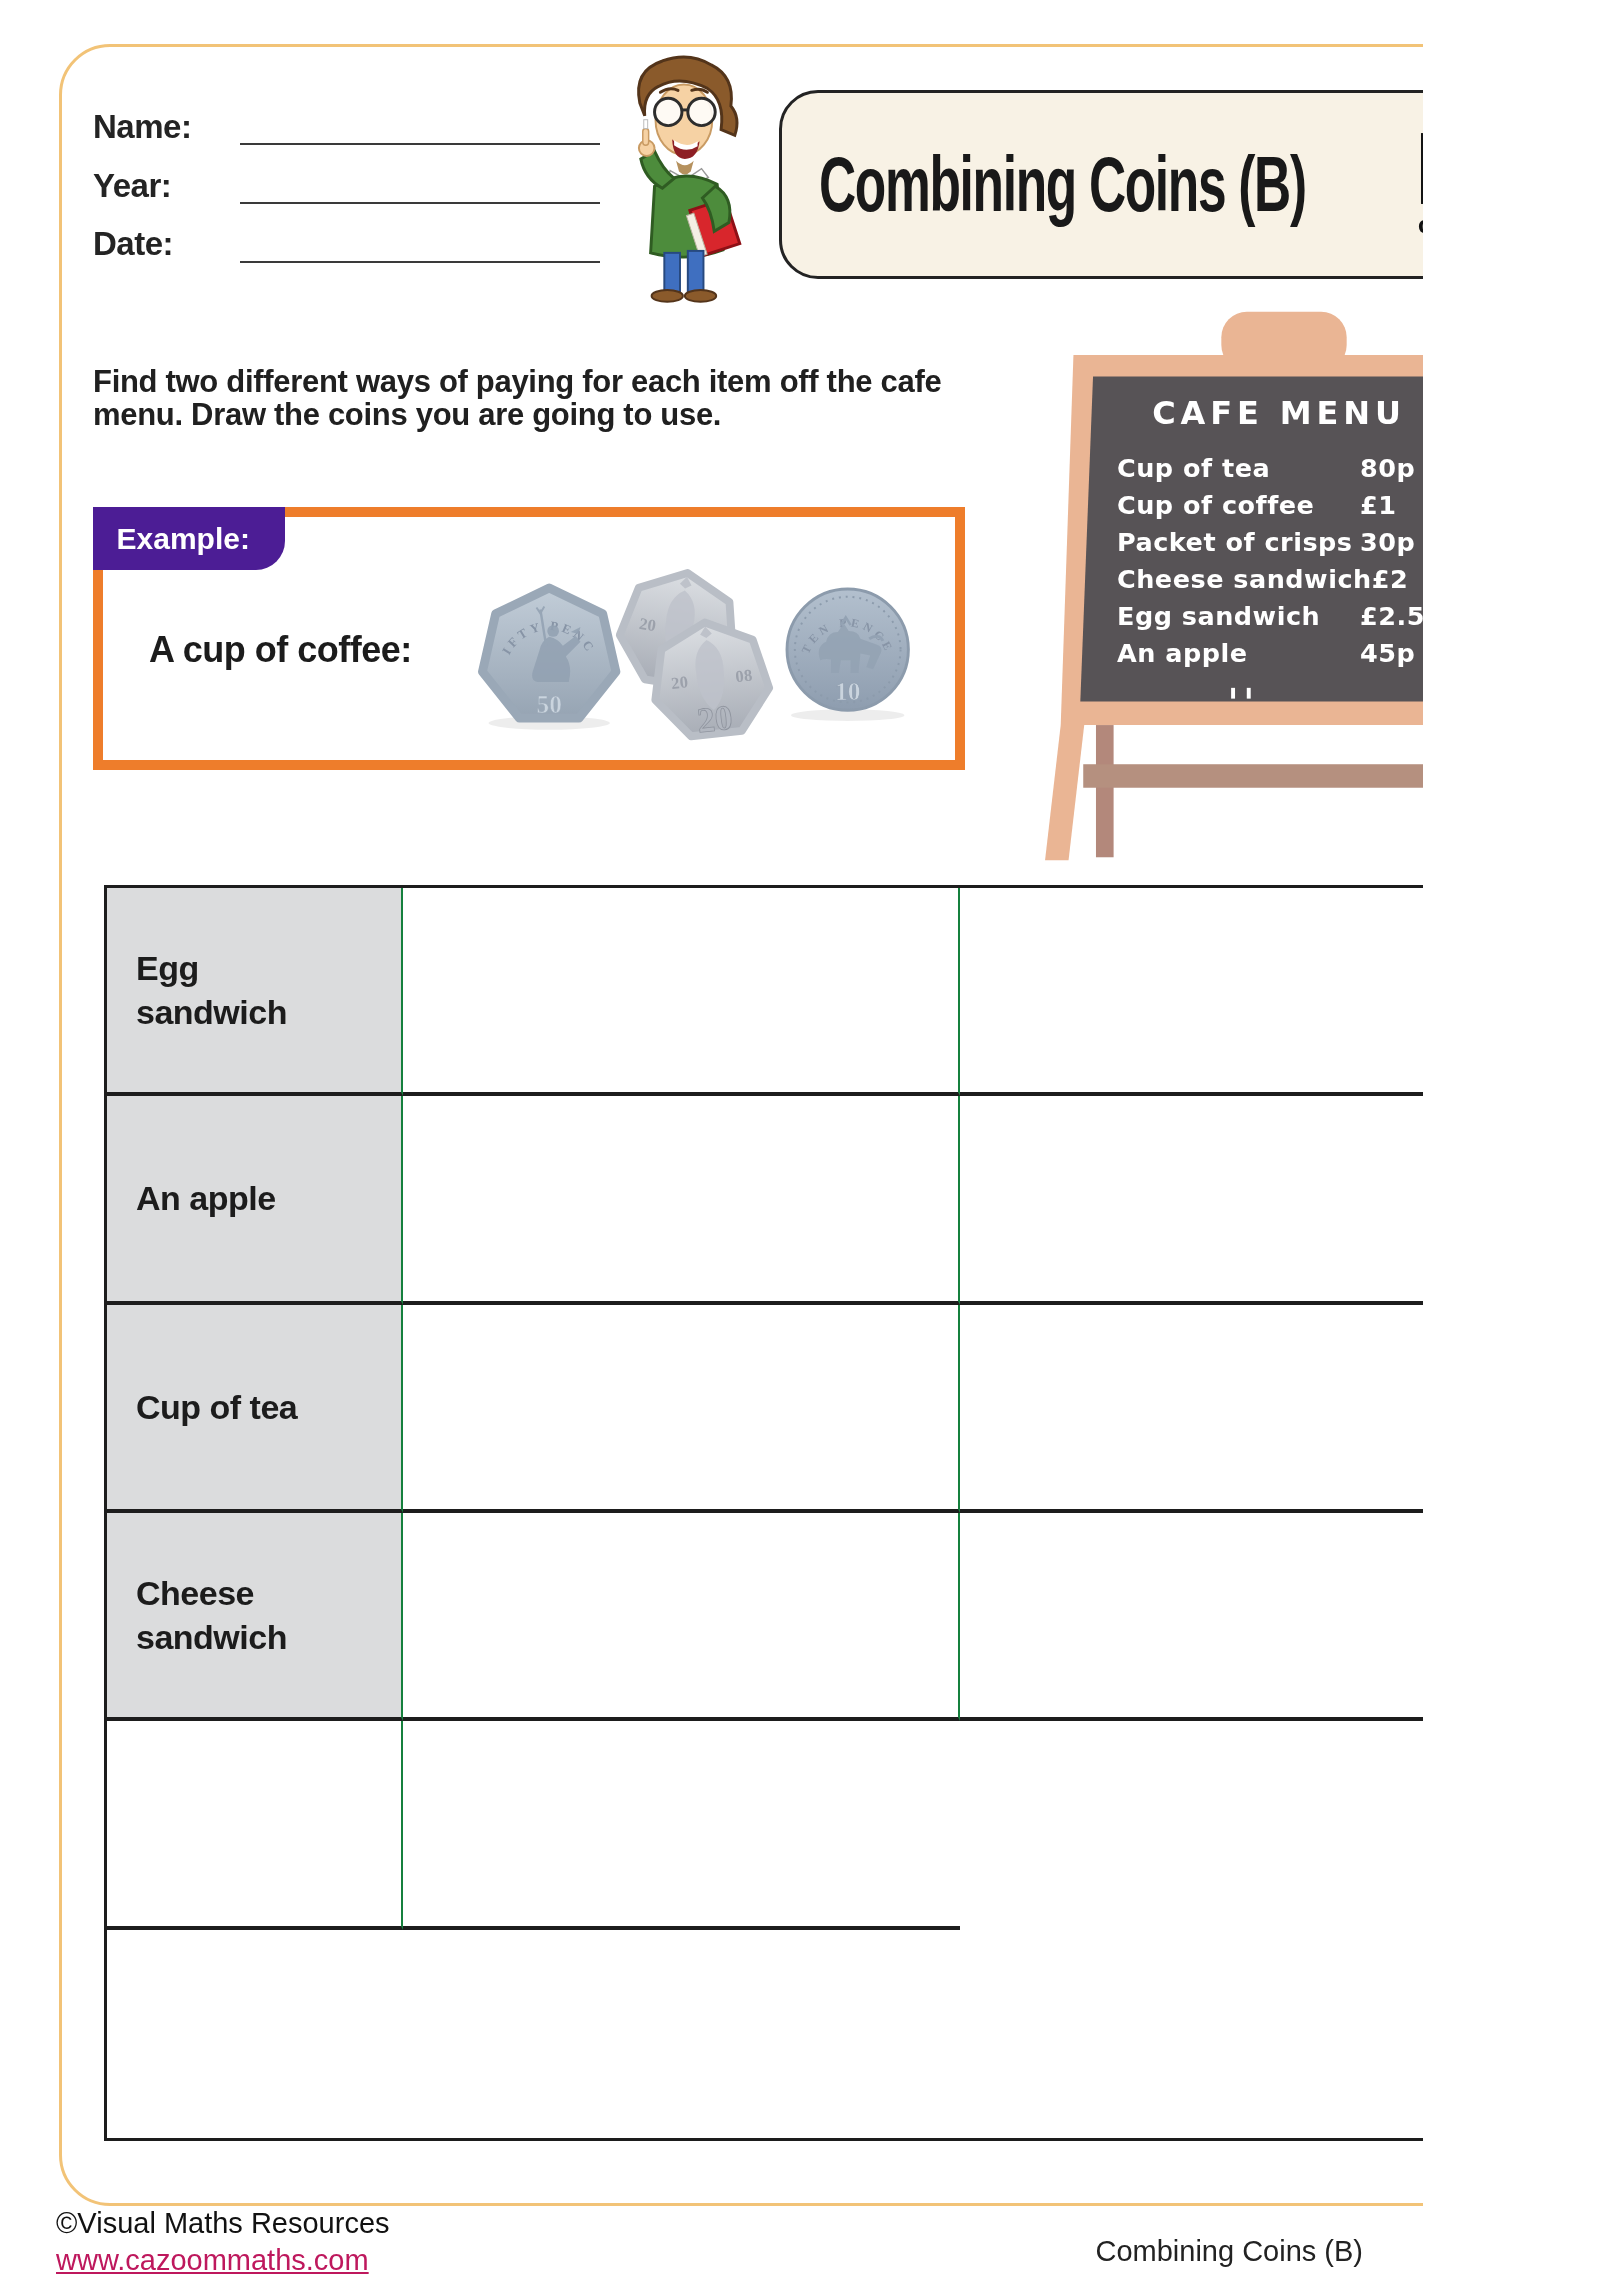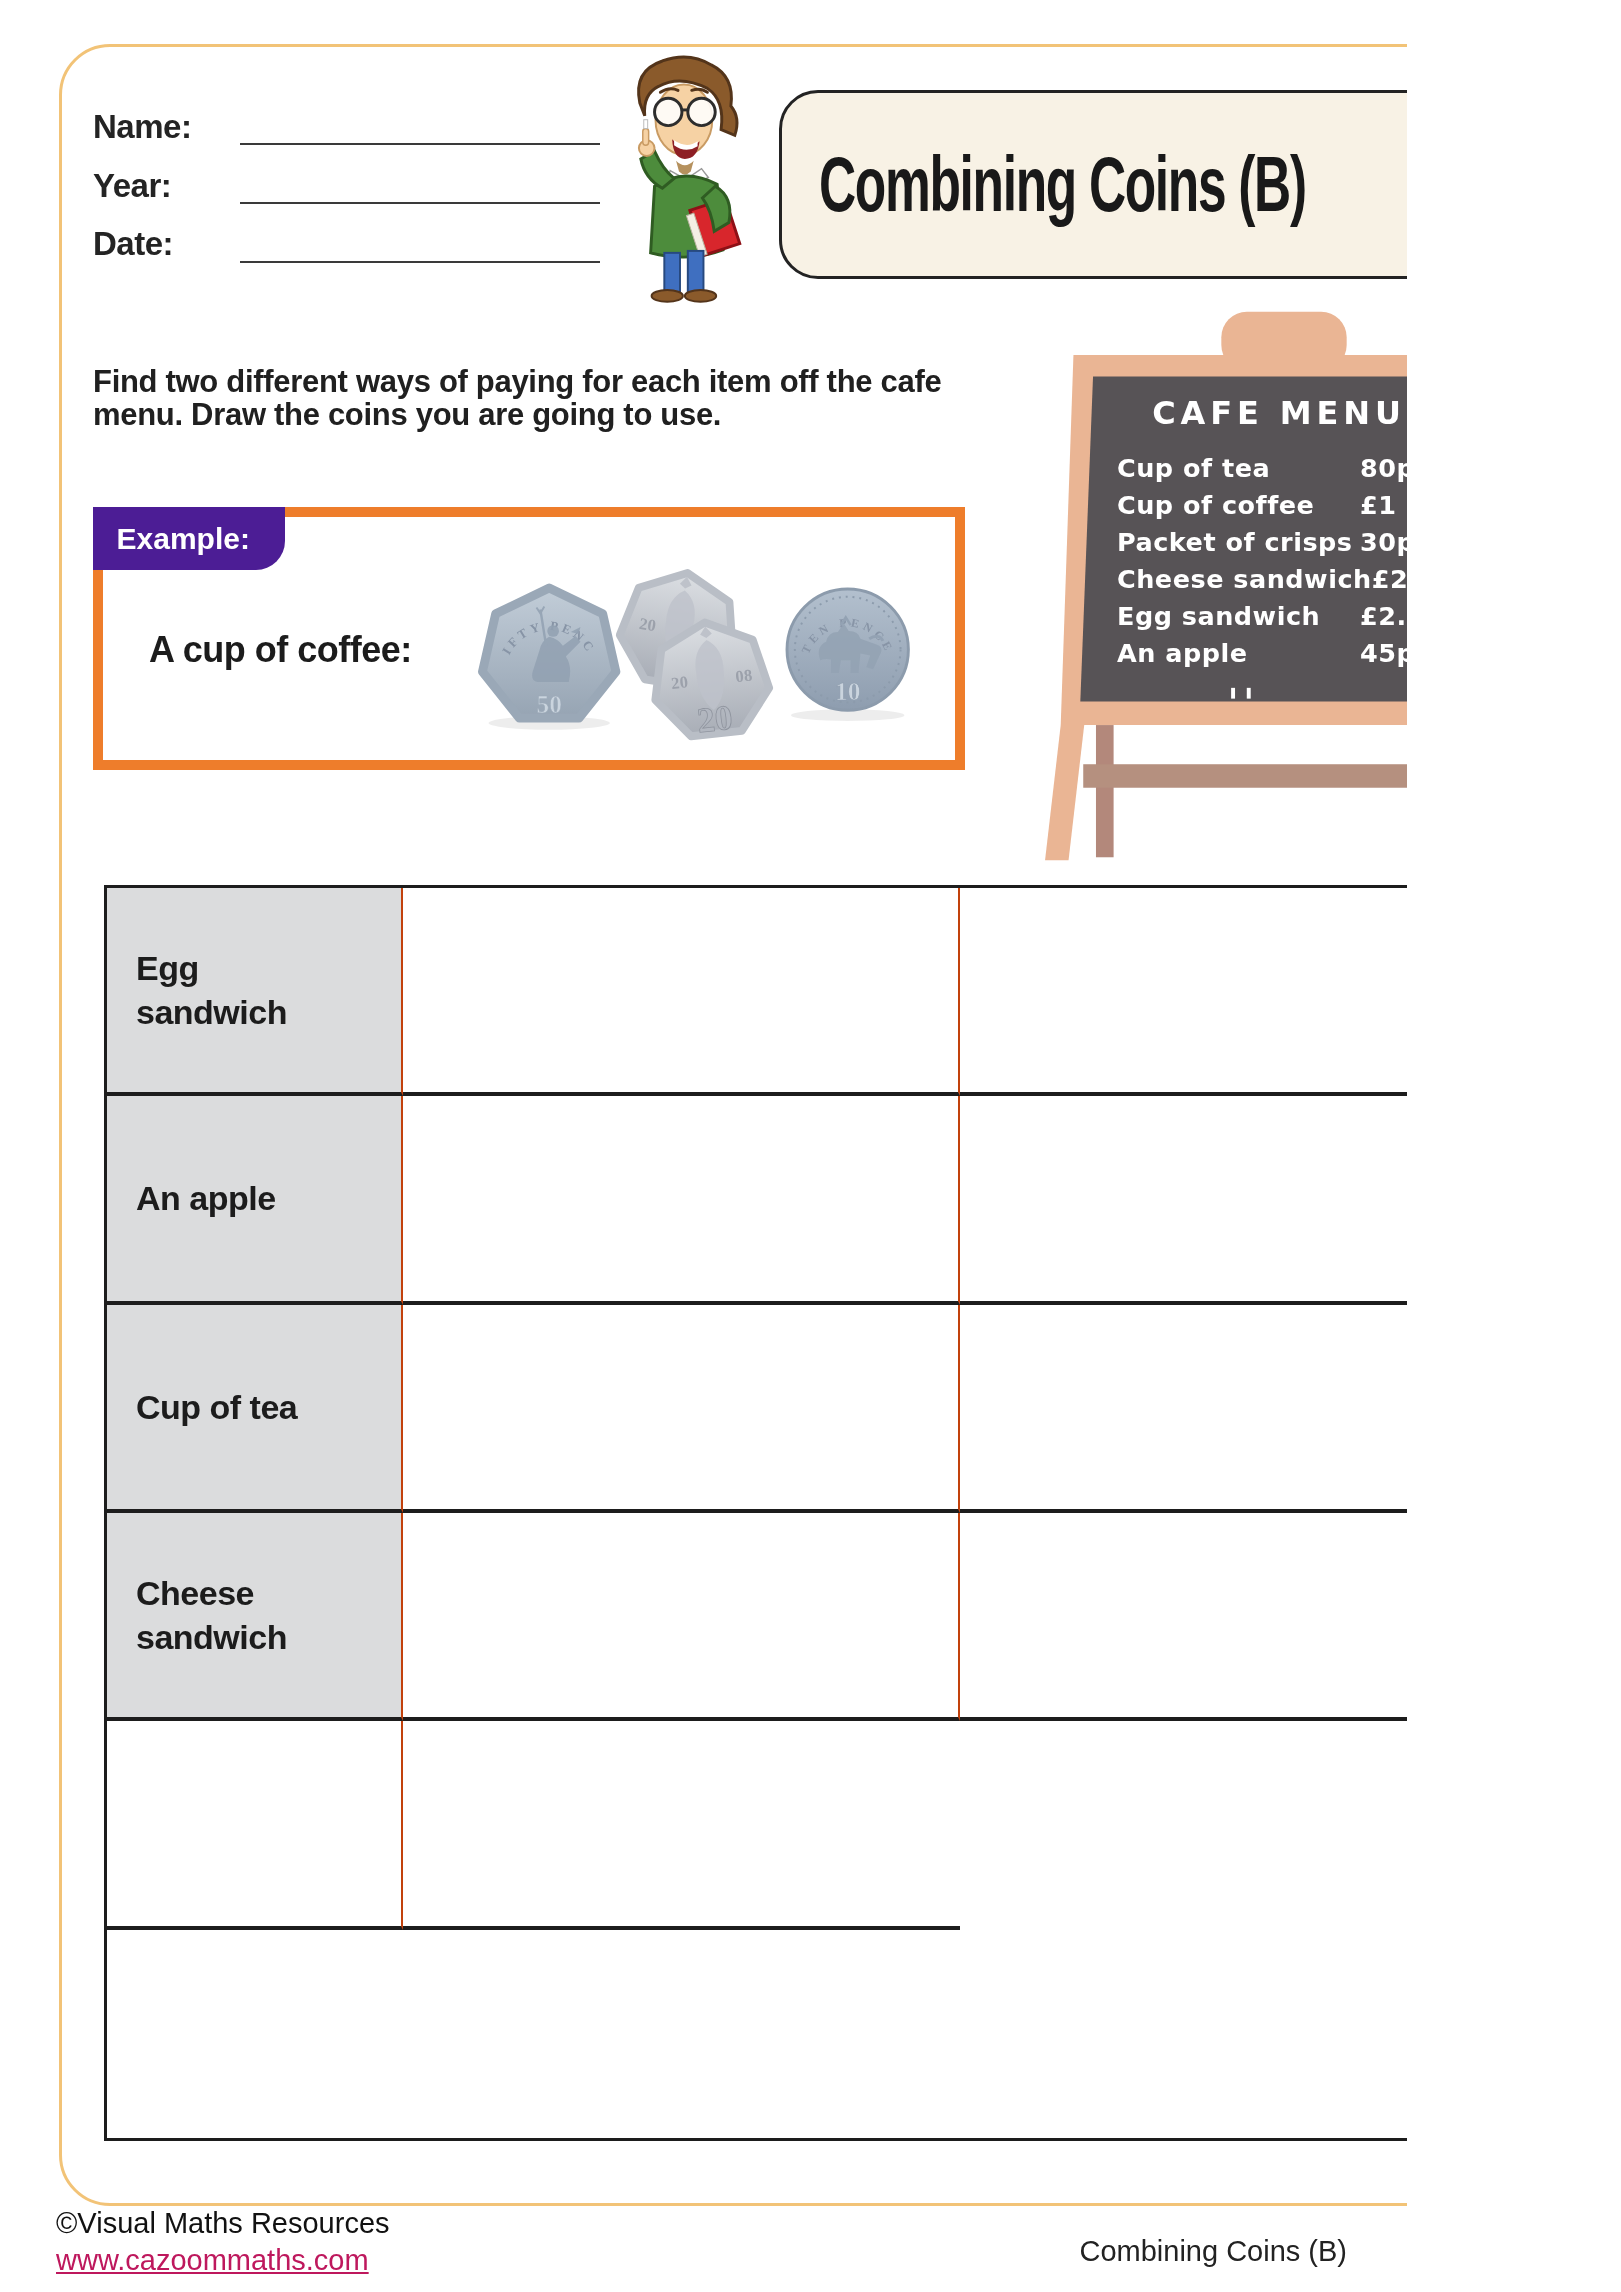--- a/index.html
+++ b/index.html
@@ -1,17 +1,17 @@
 <!DOCTYPE html>
 <html><head>
 <meta charset="utf-8">
 <style>
   html,body{margin:0;padding:0;background:#ffffff;}
   .page{position:relative;width:1407px;height:2293px;background:#ffffff;overflow:hidden;
-        font-family:"Liberation Sans","DejaVu Sans",sans-serif;color:#1e1e1e;}
+        font-family:"Liberation Sans","DejaVu Sans",sans-serif;color:#1e1e1e;padding-left:16px;}
   .abs{position:absolute;}
 
   
   .page-border{left:59px;top:44px;width:1503px;height:2156px;border:3.9px solid #F2C377;border-radius:51px;}
 
   
   .field-label{font-size:33px;font-weight:bold;letter-spacing:-0.5px;color:#242424;}
   .write-line{height:0;border-bottom:2.9px solid #3a3a3a;}
 
   
@@ -39,21 +39,21 @@
   .menu-title{left:1091px;top:394px;width:376px;text-align:center;
               font-family:"DejaVu Sans","Liberation Sans",sans-serif;
               font-size:32px;font-weight:bold;color:#ffffff;letter-spacing:4.9px;}
   .menu-list{left:1117px;top:449px;width:323px;font-family:"DejaVu Sans","Liberation Sans",sans-serif;}
   .menu-row{display:grid;grid-template-columns:1fr 80px;height:37px;align-items:center;}
   .menu-row span{font-size:25.5px;font-weight:bold;color:#ffffff;letter-spacing:0.5px;white-space:nowrap;}
 
   
   .grid-table{left:104px;top:885px;width:1408px;height:1256px;box-sizing:border-box;border:3.9px solid #1d1d1d;
               display:grid;grid-template-columns:296px 557px 1fr;grid-template-rows:repeat(6,1fr);}
-  .cell{border-right:2px solid #c2410c;border-bottom:4.9px solid #1d1d1d;box-sizing:border-box;background:#fff;}
+  .cell{border-right:2px solid #15803d;border-bottom:4.9px solid #1d1d1d;box-sizing:border-box;background:#fff;}
   .cell.last-col{border-right:none;}
   .cell.last-row{border-bottom:none;}
   .cell.label{background:#DBDCDD;display:flex;align-items:center;padding-left:29px;
               font-size:34px;font-weight:bold;line-height:1.3;letter-spacing:-0.5px;color:#1c1c1c;white-space:pre-line;}
 
   
   .footer-copy{left:56px;top:2207px;font-size:29px;color:#111;}
   .footer-link{left:56px;top:2244px;font-size:29px;color:#be185d;text-decoration:underline;cursor:pointer;}
   .footer-right{right:60px;top:2235px;font-size:29px;color:#222;}
 </style>

